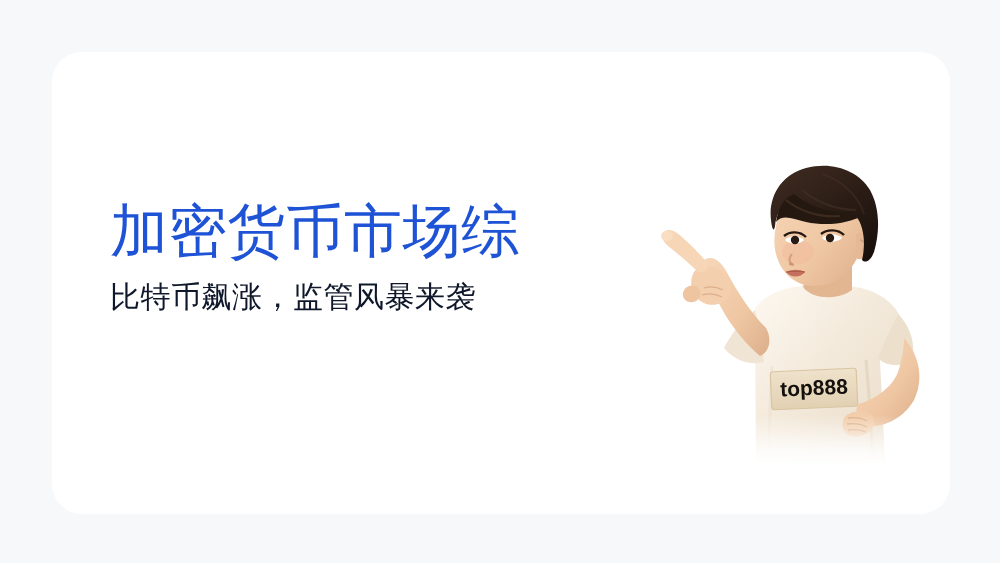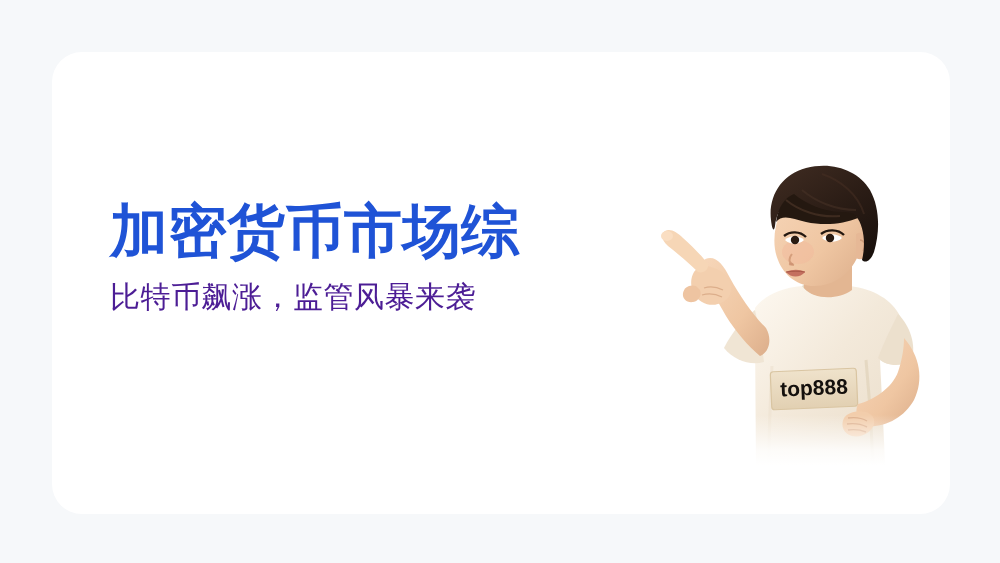--- a/index.html
+++ b/index.html
@@ -37,33 +37,33 @@
   .text-block {
     position: absolute;
     left: 58px;
     top: 145px;
     width: 520px;
   }
 
   .headline {
     font-size: 58px;
     line-height: 68px;
-    font-weight: 700;
+    font-weight: 400;
     letter-spacing: 0.5px;
     color: #1f53d6;
     width: 480px;
   }
 
   .subhead {
     margin-top: 12px;
     font-size: 30px;
     line-height: 40px;
     font-weight: 500;
     letter-spacing: 0.5px;
-    color: #4c1d95;
+    color: #0f172a;
   }
 
   
   .figure {
     position: absolute;
     left: 600px;
     top: 108px;
     width: 300px;
     height: 305px;
   }

